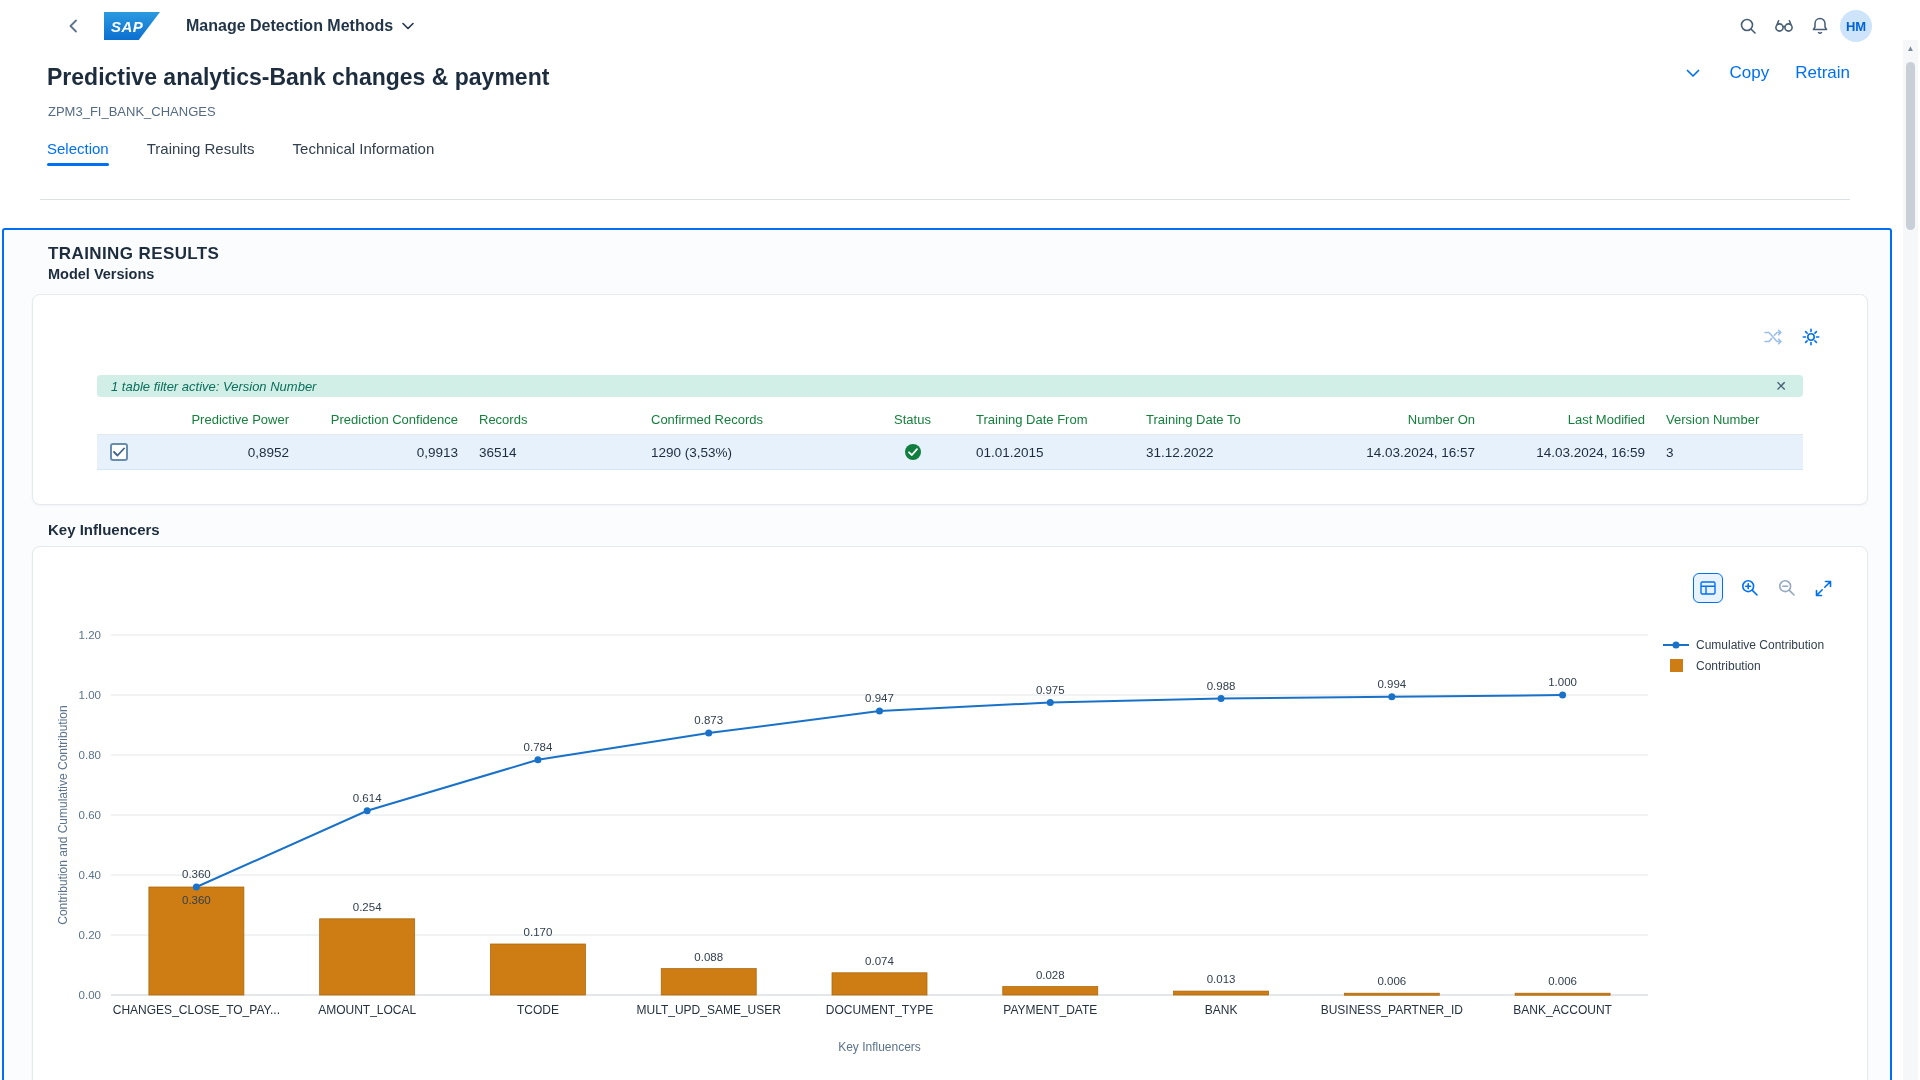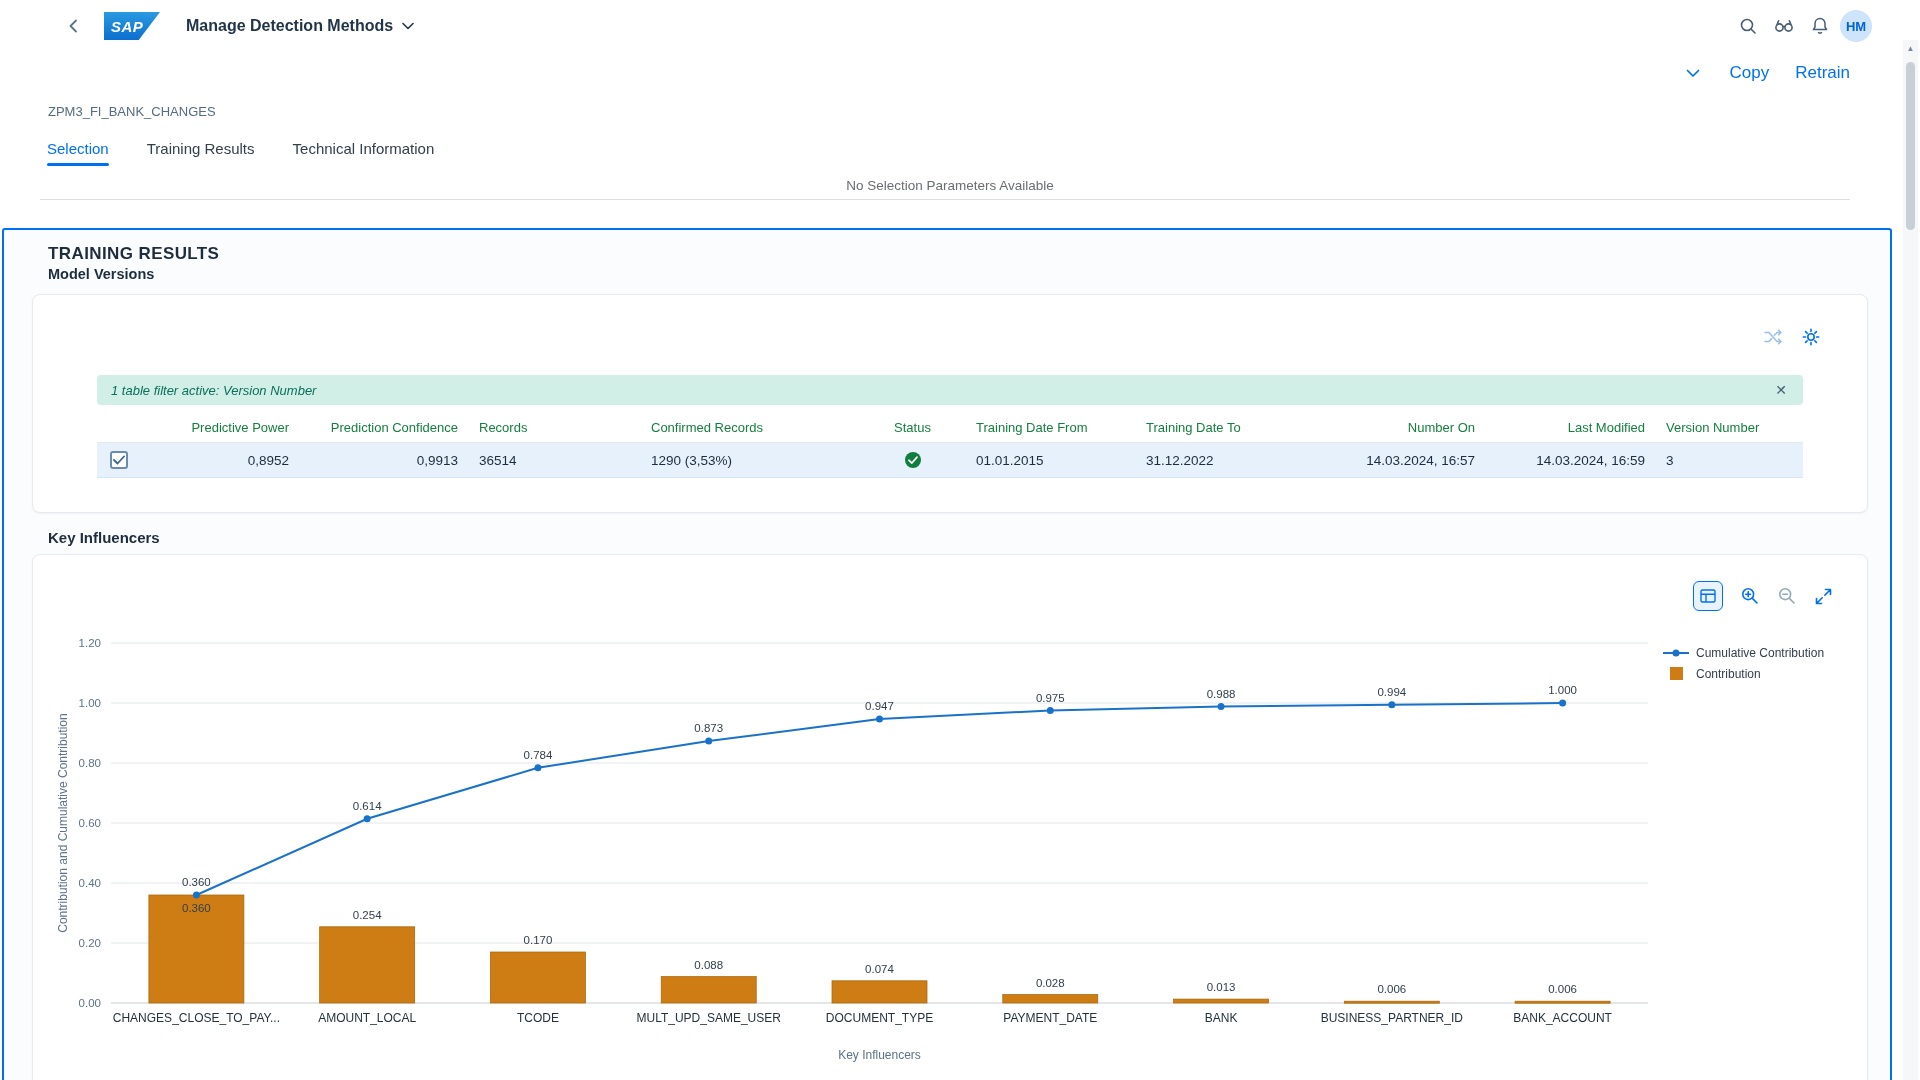--- a/index.html
+++ b/index.html
@@ -46,21 +46,21 @@
     border: 2px solid var(--accent, #0070f2); border-radius: 3px; background: #fbfcfd; overflow: hidden; }
   .section-title { margin: 14px 0 2px 44px; font-size: 17px; font-weight: 700; letter-spacing: .4px; color: #1d2d3e; }
   .subsection-title { margin: 2px 0 0 44px; font-size: 14.5px; font-weight: 700; color: #1d2d3e; }
   .ki-title { margin-top: 16px; font-size: 15px; }
   .card { background: #fff; border: 1px solid #e6eaee; border-radius: 8px;
     margin-left: 28px; margin-right: 22px; box-shadow: 0 1px 2px rgba(34,54,73,.05); }
   .card1 { margin-top: 12px; padding: 0 64px 34px; }
   .card1-toolbar { display: flex; justify-content: flex-end; gap: 18px; padding-top: 30px; height: 54px;
     align-items: center; margin-right: -18px; }
 
-  .filter-bar { margin-top: 26px; height: 30px; border-radius: 4px;
+  .filter-bar { margin-top: 26px; height: 22px; border-radius: 4px;
     background: var(--filterbg, #d1efe7); color: var(--filtertx, #0c6e5c);
     display: flex; align-items: center; justify-content: space-between; padding: 0 14px;
     font-size: 13px; font-style: italic; }
   .filter-close { font-style: normal; color: #475e75; font-size: 14px; cursor: pointer; padding: 0 2px; }
 
   table.mv-table { width: 100%; border-collapse: collapse; margin-top: 8px; table-layout: fixed; }
   .mv-table th { font-weight: 400; font-size: 13px; color: #15803d; padding: 7px 8px 7px 13px;
     border-bottom: 1px solid #e4e8ec; white-space: nowrap; overflow: hidden; }
   .mv-table td { font-size: 13.5px; color: #1d2d3e; padding: 8px 8px 8px 13px;
     border-bottom: 1px solid #d5e6f7; white-space: nowrap; overflow: hidden; }
@@ -124,40 +124,40 @@
       <svg width="20" height="20" viewBox="0 0 20 20">
           <path d="M10 2.5 c-3 0 -5 2.3 -5 5.2 v3.3 l-1.6 2.6 h13.2 L15 11 V7.7 c0 -2.9 -2 -5.2 -5 -5.2 z" fill="none" stroke="#475e75" stroke-width="1.5" stroke-linejoin="round"></path>
           <path d="M8.3 16 a1.8 1.8 0 0 0 3.4 0" fill="none" stroke="#475e75" stroke-width="1.5"></path>
         </svg>
     </span>
     <span class="avatar">HM</span>
   </span>
 </div>
 
 <div class="page-header">
+  <div class="page-title">Predictive analytics-Bank changes &amp; payment</div>
   <div class="page-subtitle">ZPM3_FI_BANK_CHANGES</div>
   <div class="header-actions">
     <span class="icon-btn" style="width:22px;height:22px">
       <svg width="14" height="9" viewBox="0 0 14 9">
           <polyline points="1.5,1.5 7,7 12.5,1.5" fill="none" stroke="#0070f2" stroke-width="1.7" stroke-linecap="round" stroke-linejoin="round"></polyline>
         </svg>
     </span>
     <span class="link-btn">Copy</span>
     <span class="link-btn">Retrain</span>
   </div>
 </div>
 
 <div class="tab-bar">
   <span class="tab active">Selection</span>
   <span class="tab">Training Results</span>
   <span class="tab">Technical Information</span>
 </div>
 
 <div class="selection-panel">
-  <div class="empty-text">No Selection Parameters Available</div>
   <div class="divider"></div>
 </div>
 
 <section class="training-section">
   <h2 class="section-title">TRAINING RESULTS</h2>
   <h3 class="subsection-title">Model Versions</h3>
 
   <div class="card card1">
     <div class="card1-toolbar">
       <span class="tool-btn">

